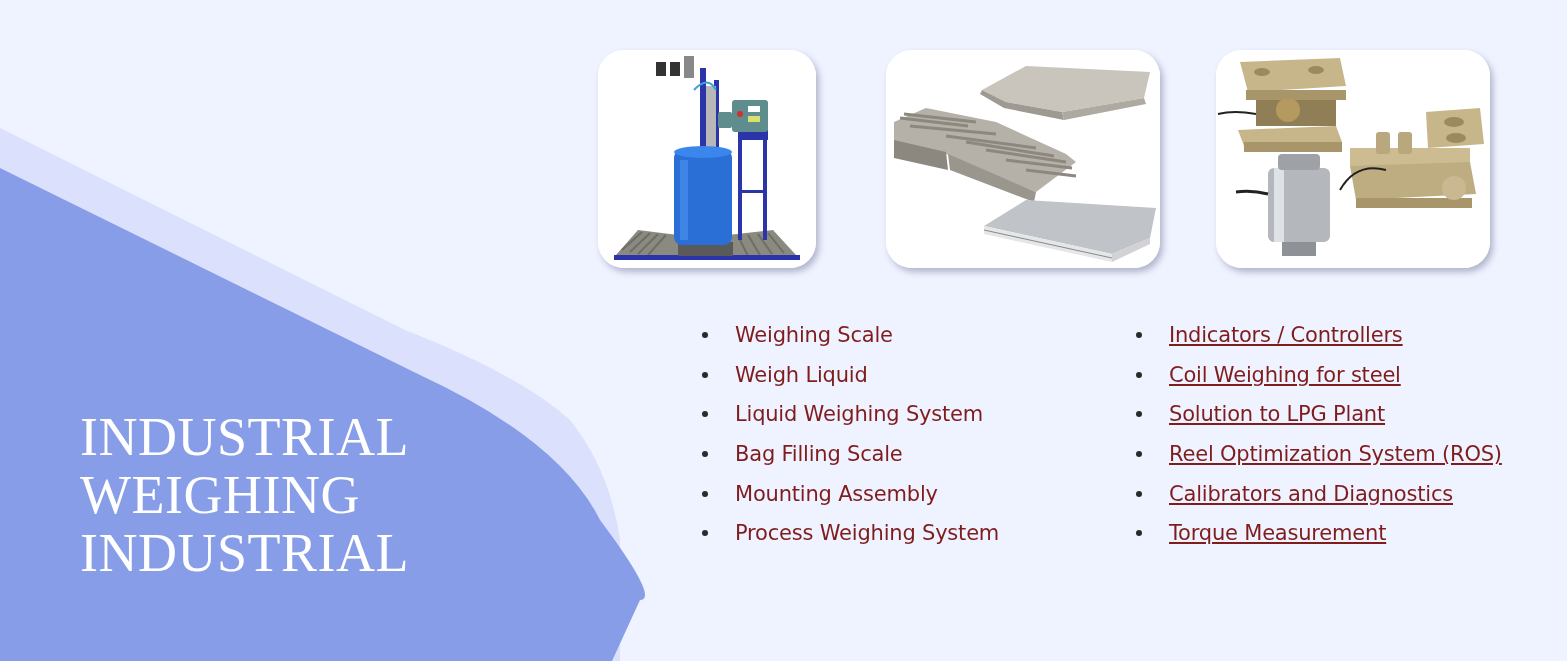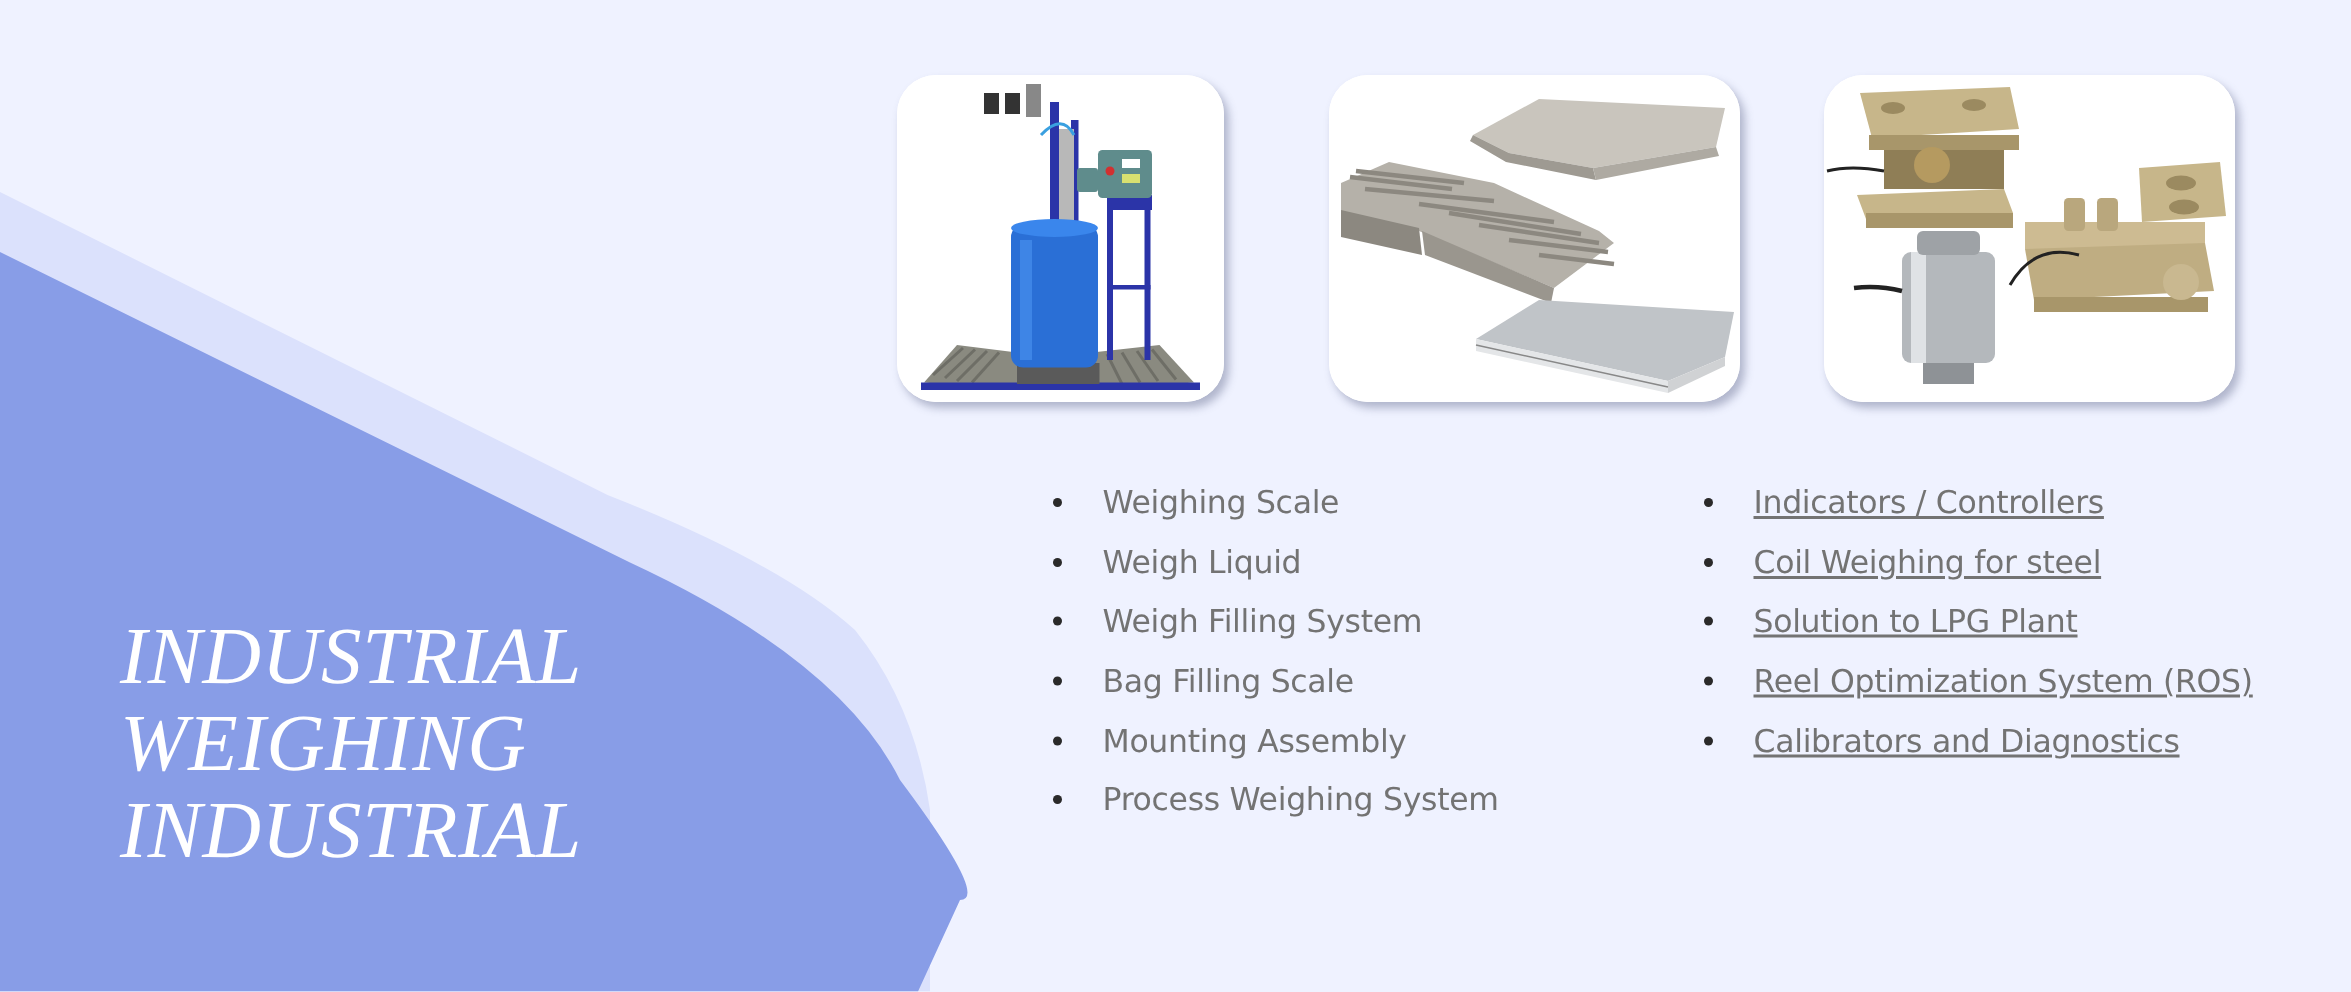--- a/index.html
+++ b/index.html
@@ -8,33 +8,33 @@
       background: #eff2ff; position: relative;
       font-family: "DejaVu Sans", sans-serif;
     }
     .bg-shapes { position: absolute; left: 0; top: 0; width: 1567px; height: 661px; }
     .headline {
       position: absolute; left: 80px; top: 408px;
       font-family: "Liberation Serif", "DejaVu Serif", serif;
       color: #ffffff; font-size: 54px; line-height: 58px;
       letter-spacing: 0.5px; margin: 0; font-weight: normal;
     }
-    .headline span { display: block; font-style: italic; }
+    .headline span { display: block; }
     .card {
       position: absolute; background: #ffffff; border-radius: 26px;
       box-shadow: 3px 4px 6px rgba(60,70,110,0.35);
       overflow: hidden;
     }
     .card svg { width: 100%; height: 100%; display: block; }
     #card-1 { left: 598px; top: 50px; width: 218px; height: 218px; }
     #card-2 { left: 886px; top: 50px; width: 274px; height: 218px; }
     #card-3 { left: 1216px; top: 50px; width: 274px; height: 218px; }
     .list {
       position: absolute; margin: 0; padding: 0; list-style: none;
-      font-family: "DejaVu Sans", sans-serif; color: #737373;
+      font-family: "DejaVu Sans", sans-serif; color: #7f1d1d;
       font-size: 21px;
     }
     .list li { height: 39.7px; line-height: 30px; position: relative; padding-left: 33px; white-space: nowrap; }
     .list li .bullet {
       position: absolute; left: 0; top: 12px; width: 6px; height: 6px;
       background: #2a2a2a; border-radius: 50%;
     }
     #list-left { left: 702px; top: 320px; }
     #list-right { left: 1136px; top: 320px; text-decoration: underline; }
     #list-left li, #list-right li { letter-spacing: -0.2px; }
@@ -155,25 +155,26 @@
     <rect x="58" y="118" width="10" height="74" fill="#dfe2e5"></rect>
     <rect x="62" y="104" width="42" height="16" rx="4" fill="#9ea2a6"></rect>
     <rect x="66" y="192" width="34" height="14" fill="#8e9296"></rect>
     <path d="M20,142 Q36,140 52,144" stroke="#222" stroke-width="3" fill="none"></path>
   </svg>
 </div>
 
 <ul class="list" id="list-left">
   <li><span class="bullet"></span><span>Weighing Scale</span></li>
   <li><span class="bullet"></span><span>Weigh Liquid</span></li>
-  <li><span class="bullet"></span><span>Weigh Filling System</span></li>
+  <li><span class="bullet"></span><span>Liquid Weighing System</span></li>
   <li><span class="bullet"></span><span>Bag Filling Scale</span></li>
   <li><span class="bullet"></span><span>Mounting Assembly</span></li>
   <li><span class="bullet"></span><span>Process Weighing System</span></li>
 </ul>
 
 <ul class="list" id="list-right">
   <li><span class="bullet"></span><span>Indicators / Controllers</span></li>
   <li><span class="bullet"></span><span>Coil Weighing for steel</span></li>
   <li><span class="bullet"></span><span>Solution to LPG Plant</span></li>
   <li><span class="bullet"></span><span>Reel Optimization System (ROS)</span></li>
   <li><span class="bullet"></span><span>Calibrators and Diagnostics</span></li>
+  <li><span class="bullet"></span><span>Torque Measurement</span></li>
 </ul>
 
 </body></html>

